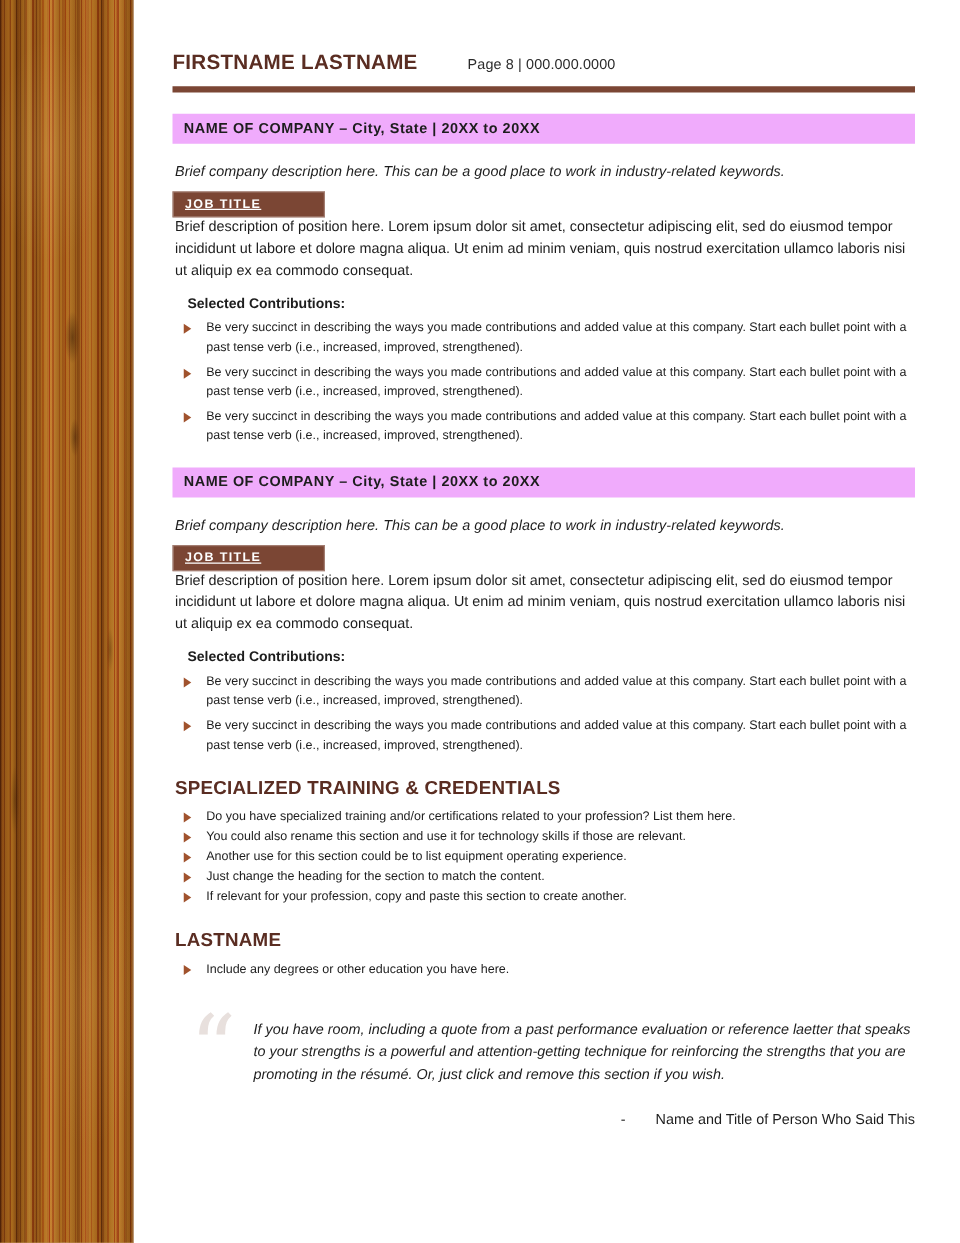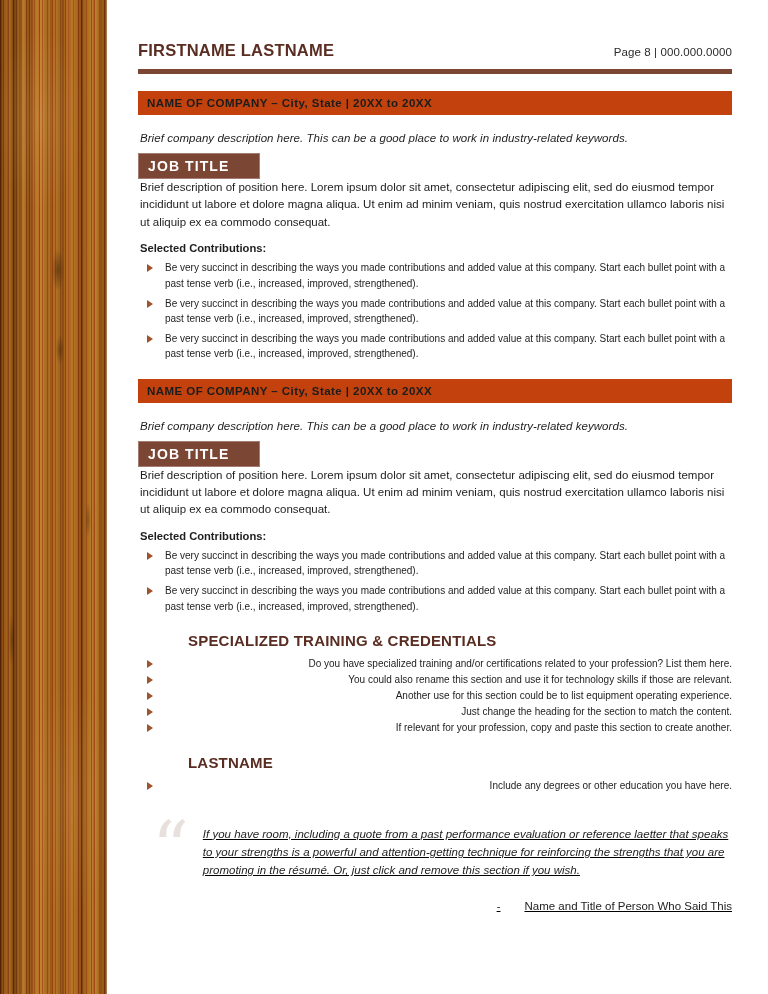--- a/index.html
+++ b/index.html
@@ -82,21 +82,21 @@
     padding-right: 36px;
   }
 
   
   #doc-header {
     padding-top: 41px;
   }
   .header-row {
     display: flex;
     align-items: baseline;
-    justify-content: space-between;
+    gap: 40px;
   }
   #candidate-name {
     font-size: 16.5px;
     font-weight: bold;
     letter-spacing: 0.2px;
     color: #5a2d22;
   }
   #header-meta {
     font-size: 11.5px;
     color: #2b2b2b;
@@ -105,58 +105,60 @@
   #header-rule {
     margin-top: 9px;
     height: 5px;
     background: #7b4634;
     width: 100%;
   }
 
   
   .experience-block { margin-top: 17px; }
   .company-header {
-    background: #c2410c;
+    background: #f0abfc;
     padding: 6px 0 6px 9px;
     font-size: 11.5px;
     font-weight: bold;
     letter-spacing: 0.45px;
     color: #1d1d1d;
   }
   .company-desc {
     font-style: italic;
     font-size: 11.5px;
     color: #1d1d1d;
     padding: 17px 0 0 2px;
     letter-spacing: 0.05px;
   }
   .job-title-box {
     display: inline-block;
     margin-top: 9px;
     background: #7b4634;
     color: #ffffff;
-    font-size: 14px;
+    font-size: 10px;
     font-weight: bold;
     letter-spacing: 1.1px;
     padding: 5px 12px 5px 10px;
     min-width: 100px;
     box-shadow: inset 0 0 0 1px rgba(255,255,255,0.30);
+    text-decoration: underline;
   }
   .job-desc {
     font-size: 11.5px;
     line-height: 1.52;
     color: #1d1d1d;
     padding-left: 2px;
   }
   .contrib-label {
     margin-top: 11px;
     font-size: 11.2px;
     font-weight: bold;
     color: #1d1d1d;
     padding-left: 2px;
+    margin-left: 10px;
   }
 
   
   ul.bullets {
     list-style: none;
     margin: 6px 0 0 0;
     padding: 0;
   }
   ul.bullets li {
     position: relative;
@@ -169,51 +171,50 @@
   ul.bullets li .bullet-marker {
     position: absolute;
     left: 9px;
     top: 4px;
     width: 0;
     height: 0;
     border-top: 4.5px solid transparent;
     border-bottom: 4.5px solid transparent;
     border-left: 6px solid #a0522d;
   }
-  ul.bullets.tight li { margin-bottom: 1px; text-align: right; }
+  ul.bullets.tight li { margin-bottom: 1px; }
 
   
   .section-heading {
     margin-top: 18px;
     font-size: 15px;
     font-weight: bold;
     letter-spacing: 0.2px;
     color: #5a2d22;
     padding-left: 2px;
-    margin-left: 48px;
   }
   .section-heading + ul.bullets { margin-top: 7px; }
 
   
   #quote-block {
     margin-top: 28px;
     display: flex;
     align-items: flex-start;
     padding-left: 14px;
   }
   #quote-mark {
     font-family: "DejaVu Serif", serif;
     font-size: 72px;
     line-height: 0.72;
     color: #e8e0dd;
     margin-right: 14px;
     margin-top: 2px;
     user-select: none;
   }
-  #quote-body { flex: 1; padding-top: 4px; text-decoration: underline; }
+  #quote-body { flex: 1; padding-top: 4px; }
   #quote-text {
     font-style: italic;
     font-size: 11.5px;
     line-height: 1.58;
     color: #1d1d1d;
   }
   #quote-attribution {
     margin-top: 21px;
     text-align: right;
     font-size: 11.5px;

